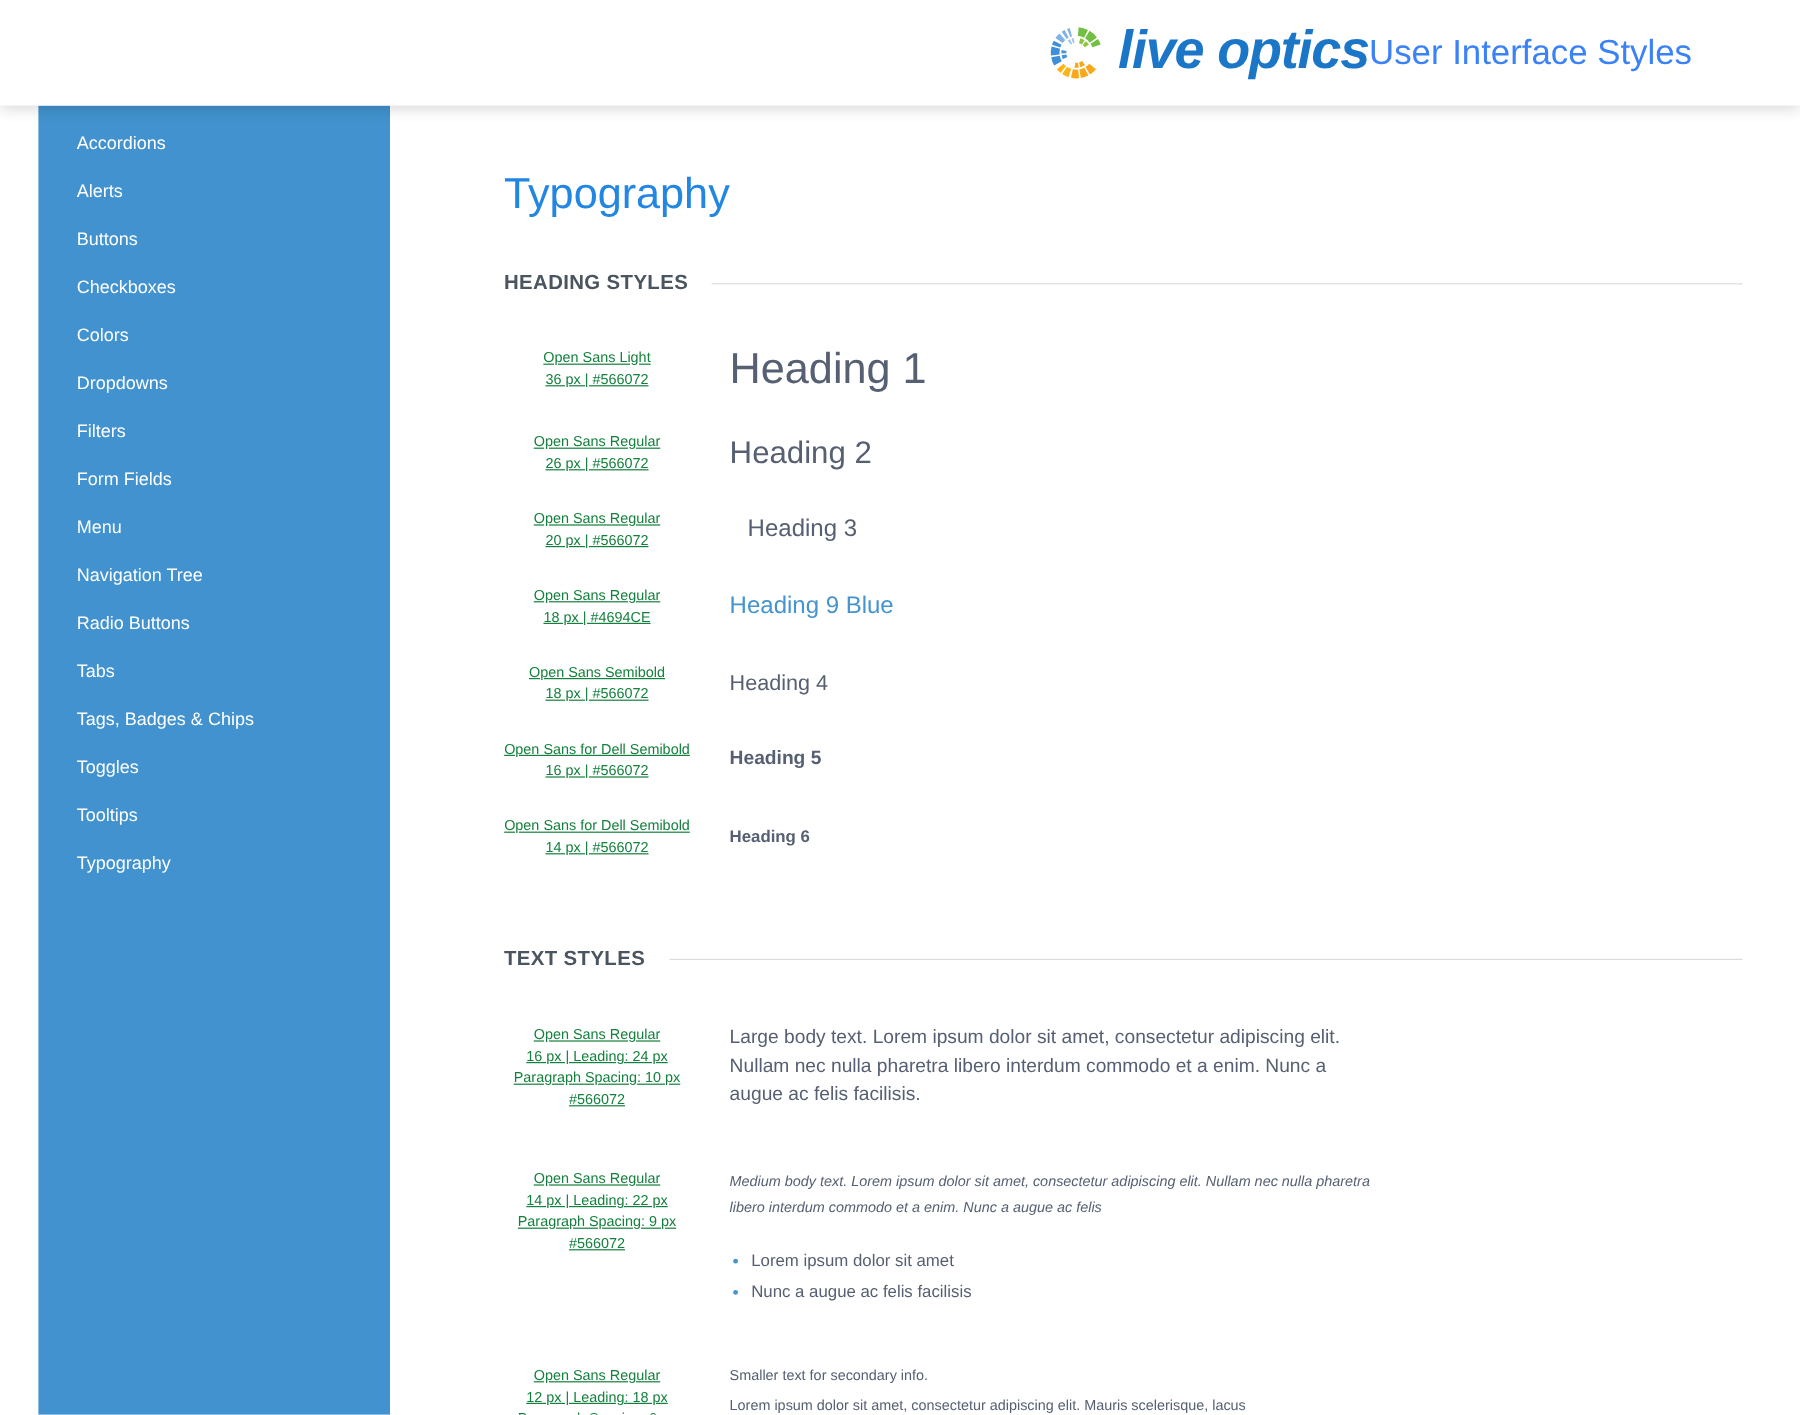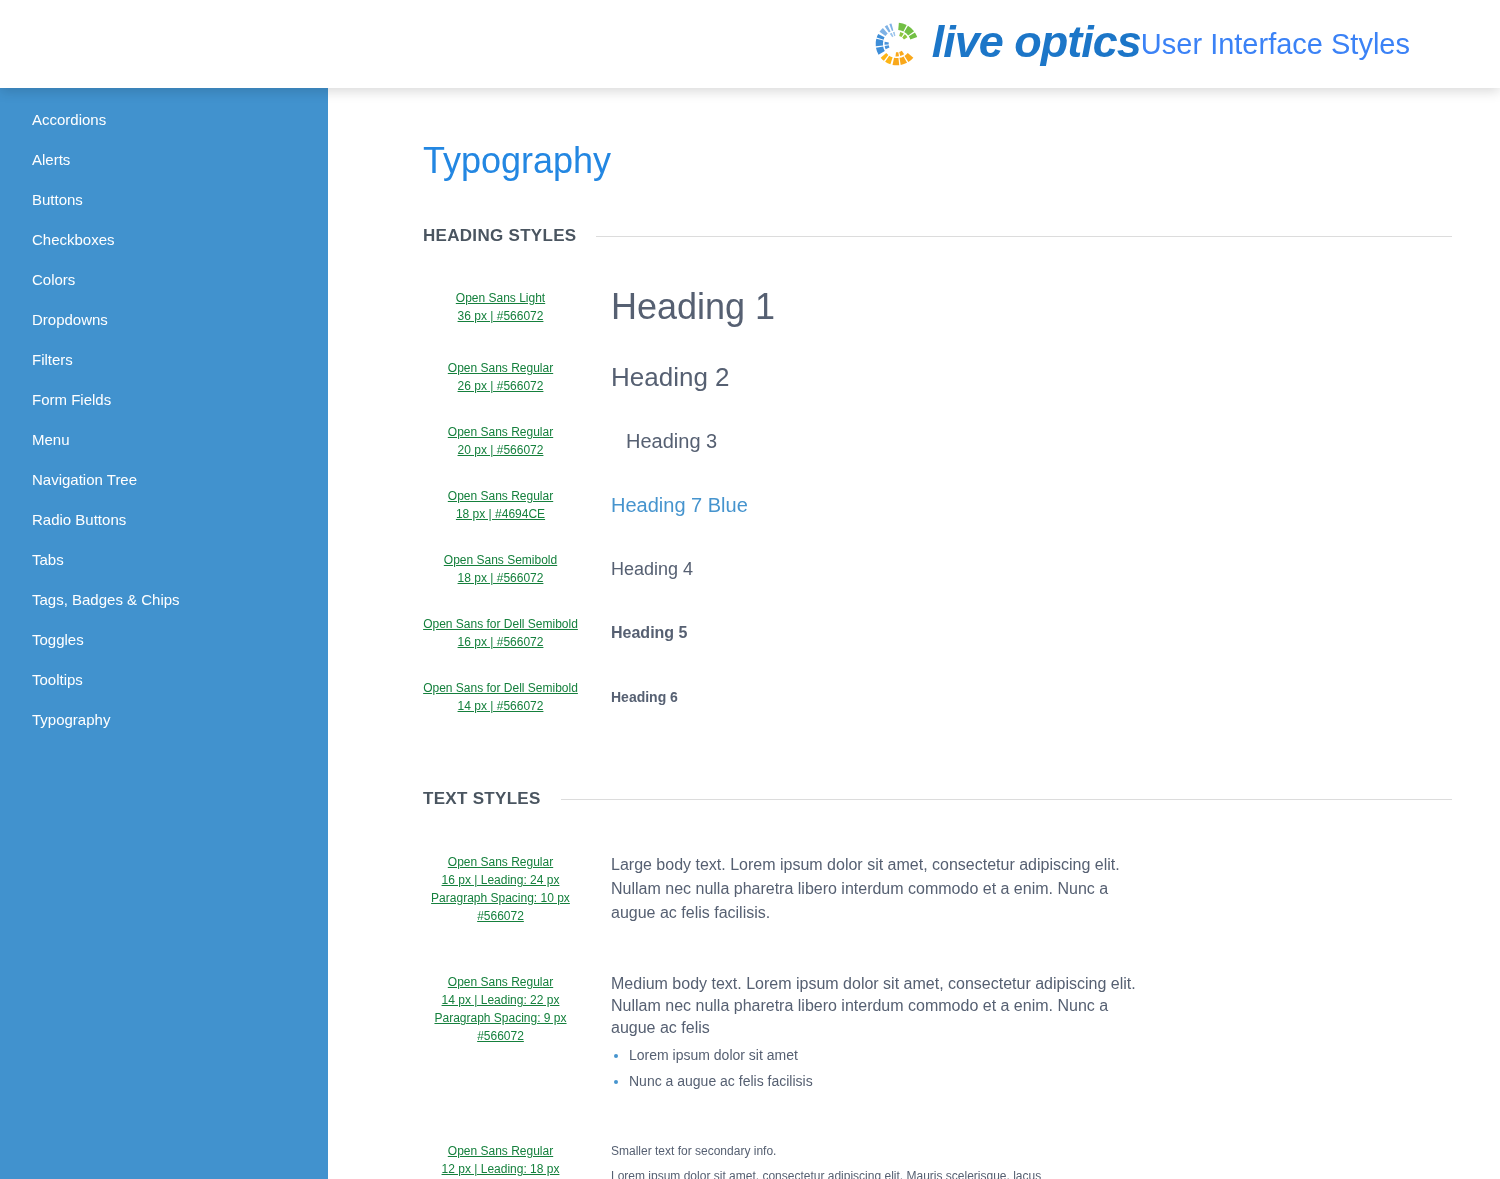--- a/index.html
+++ b/index.html
@@ -37,24 +37,25 @@
   .header-title {
     font-size: 29px;
     font-weight: 300;
     color: #3b82f6;
   }
 
   
   .layout { display: flex; height: 1091px; }
 
   .sidebar {
-    width: 328px;
+    width: 293px;
     flex-shrink: 0;
     background: #4192ce;
     padding-top: 12px;
+    margin-left: 32px;
   }
   .sidebar-item {
     height: 40px;
     line-height: 40px;
     padding-left: 32px;
     color: #ffffff;
     font-size: 15px;
     cursor: pointer;
     white-space: nowrap;
   }
@@ -100,25 +101,25 @@
 
   .h1s { font-size: 36px; font-weight: 300; line-height: 49px; }
   .h2s { font-size: 26px; font-weight: 400; line-height: 36px; }
   .h3s { font-size: 20px; font-weight: 400; line-height: 28px; margin-left: 48px; }
   .h3bs { font-size: 20px; font-weight: 400; line-height: 28px; color: #4694ce; }
   .h4s { font-size: 18px; font-weight: 400; line-height: 26px; }
   .h5s { font-size: 16px; font-weight: 700; line-height: 36px; }
   .h6s { font-size: 14px; font-weight: 700; line-height: 36px; }
 
   .body-lg { font-size: 16px; line-height: 24px; max-width: 545px; }
-  .body-md { font-size: 16px; line-height: 22px; max-width: 545px; }
+  .body-md { font-size: 12px; line-height: 22px; max-width: 545px; font-style: italic; }
   .body-sm { font-size: 12px; line-height: 18px; max-width: 432px; }
   .body-sm .para + .para { margin-top: 7px; }
 
-  ul.bullets { list-style: disc; padding-left: 18px; margin-top: 3px; }
+  ul.bullets { list-style: disc; padding-left: 18px; margin-top: 20px; }
   ul.bullets li { font-size: 14px; line-height: 26px; color: #566072; }
   ul.bullets li::marker { color: #4694ce; font-size: 13px; }
 </style>
 </head>
 <body>
 
 <header class="app-header">
   <div class="logo-wrap">
     <svg class="logo-ring" viewBox="0 0 48 48" fill="none">
 
@@ -189,21 +190,21 @@
         <div>20 px  |  #566072</div>
       </div>
       <div class="sample h3s">Heading 3</div>
     </div>
 
     <div class="hrow">
       <div class="spec">
         <div>Open Sans Regular</div>
         <div>18 px  |  #4694CE</div>
       </div>
-      <div class="sample h3bs">Heading 7 Blue</div>
+      <div class="sample h3bs">Heading 9 Blue</div>
     </div>
 
     <div class="hrow">
       <div class="spec">
         <div>Open Sans Semibold</div>
         <div>18 px  |  #566072</div>
       </div>
       <div class="sample h4s">Heading 4</div>
     </div>
 

